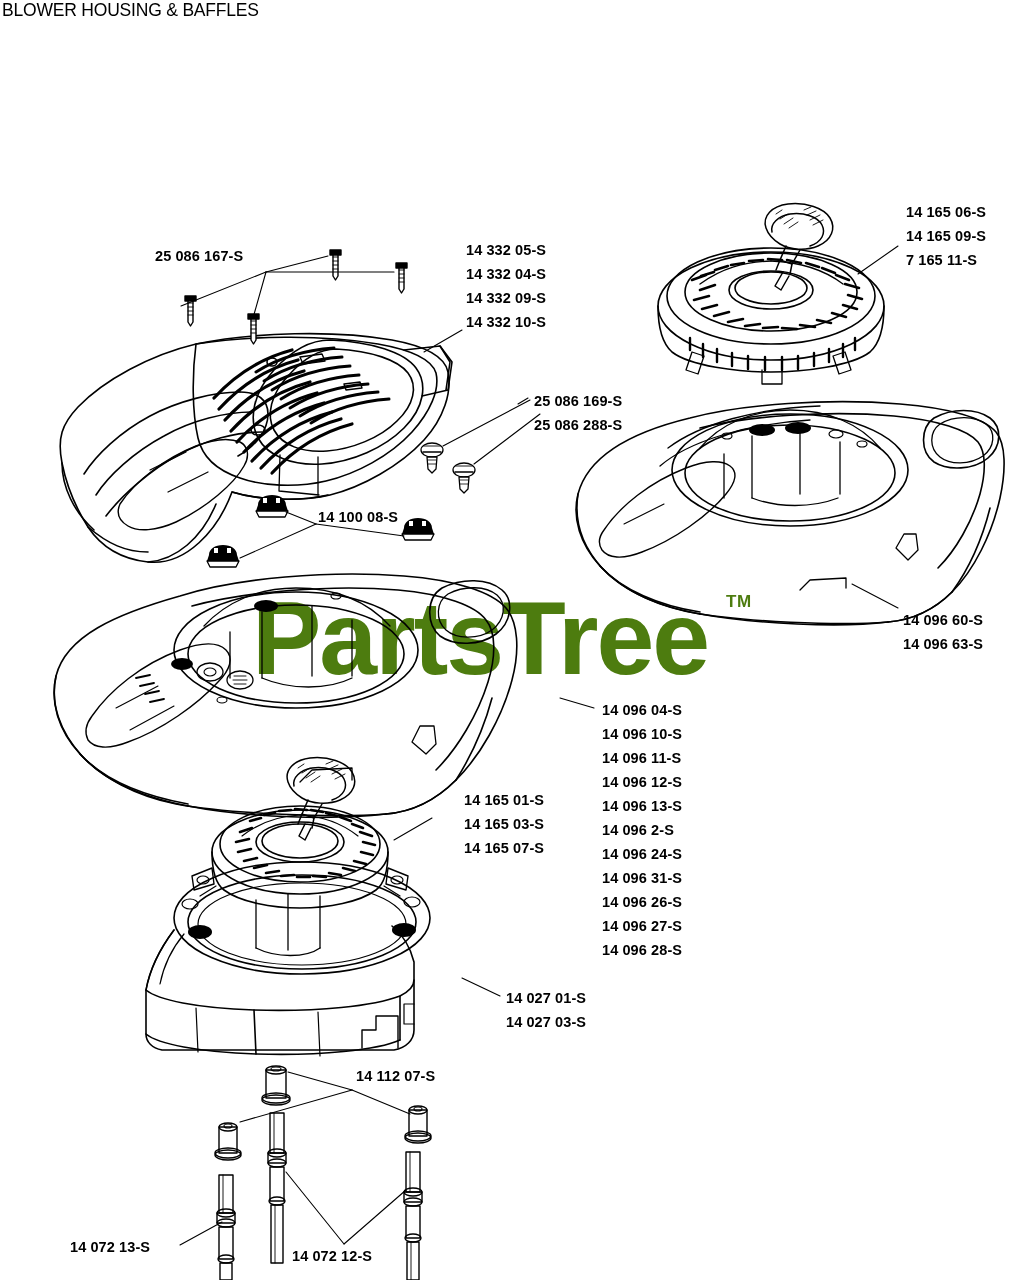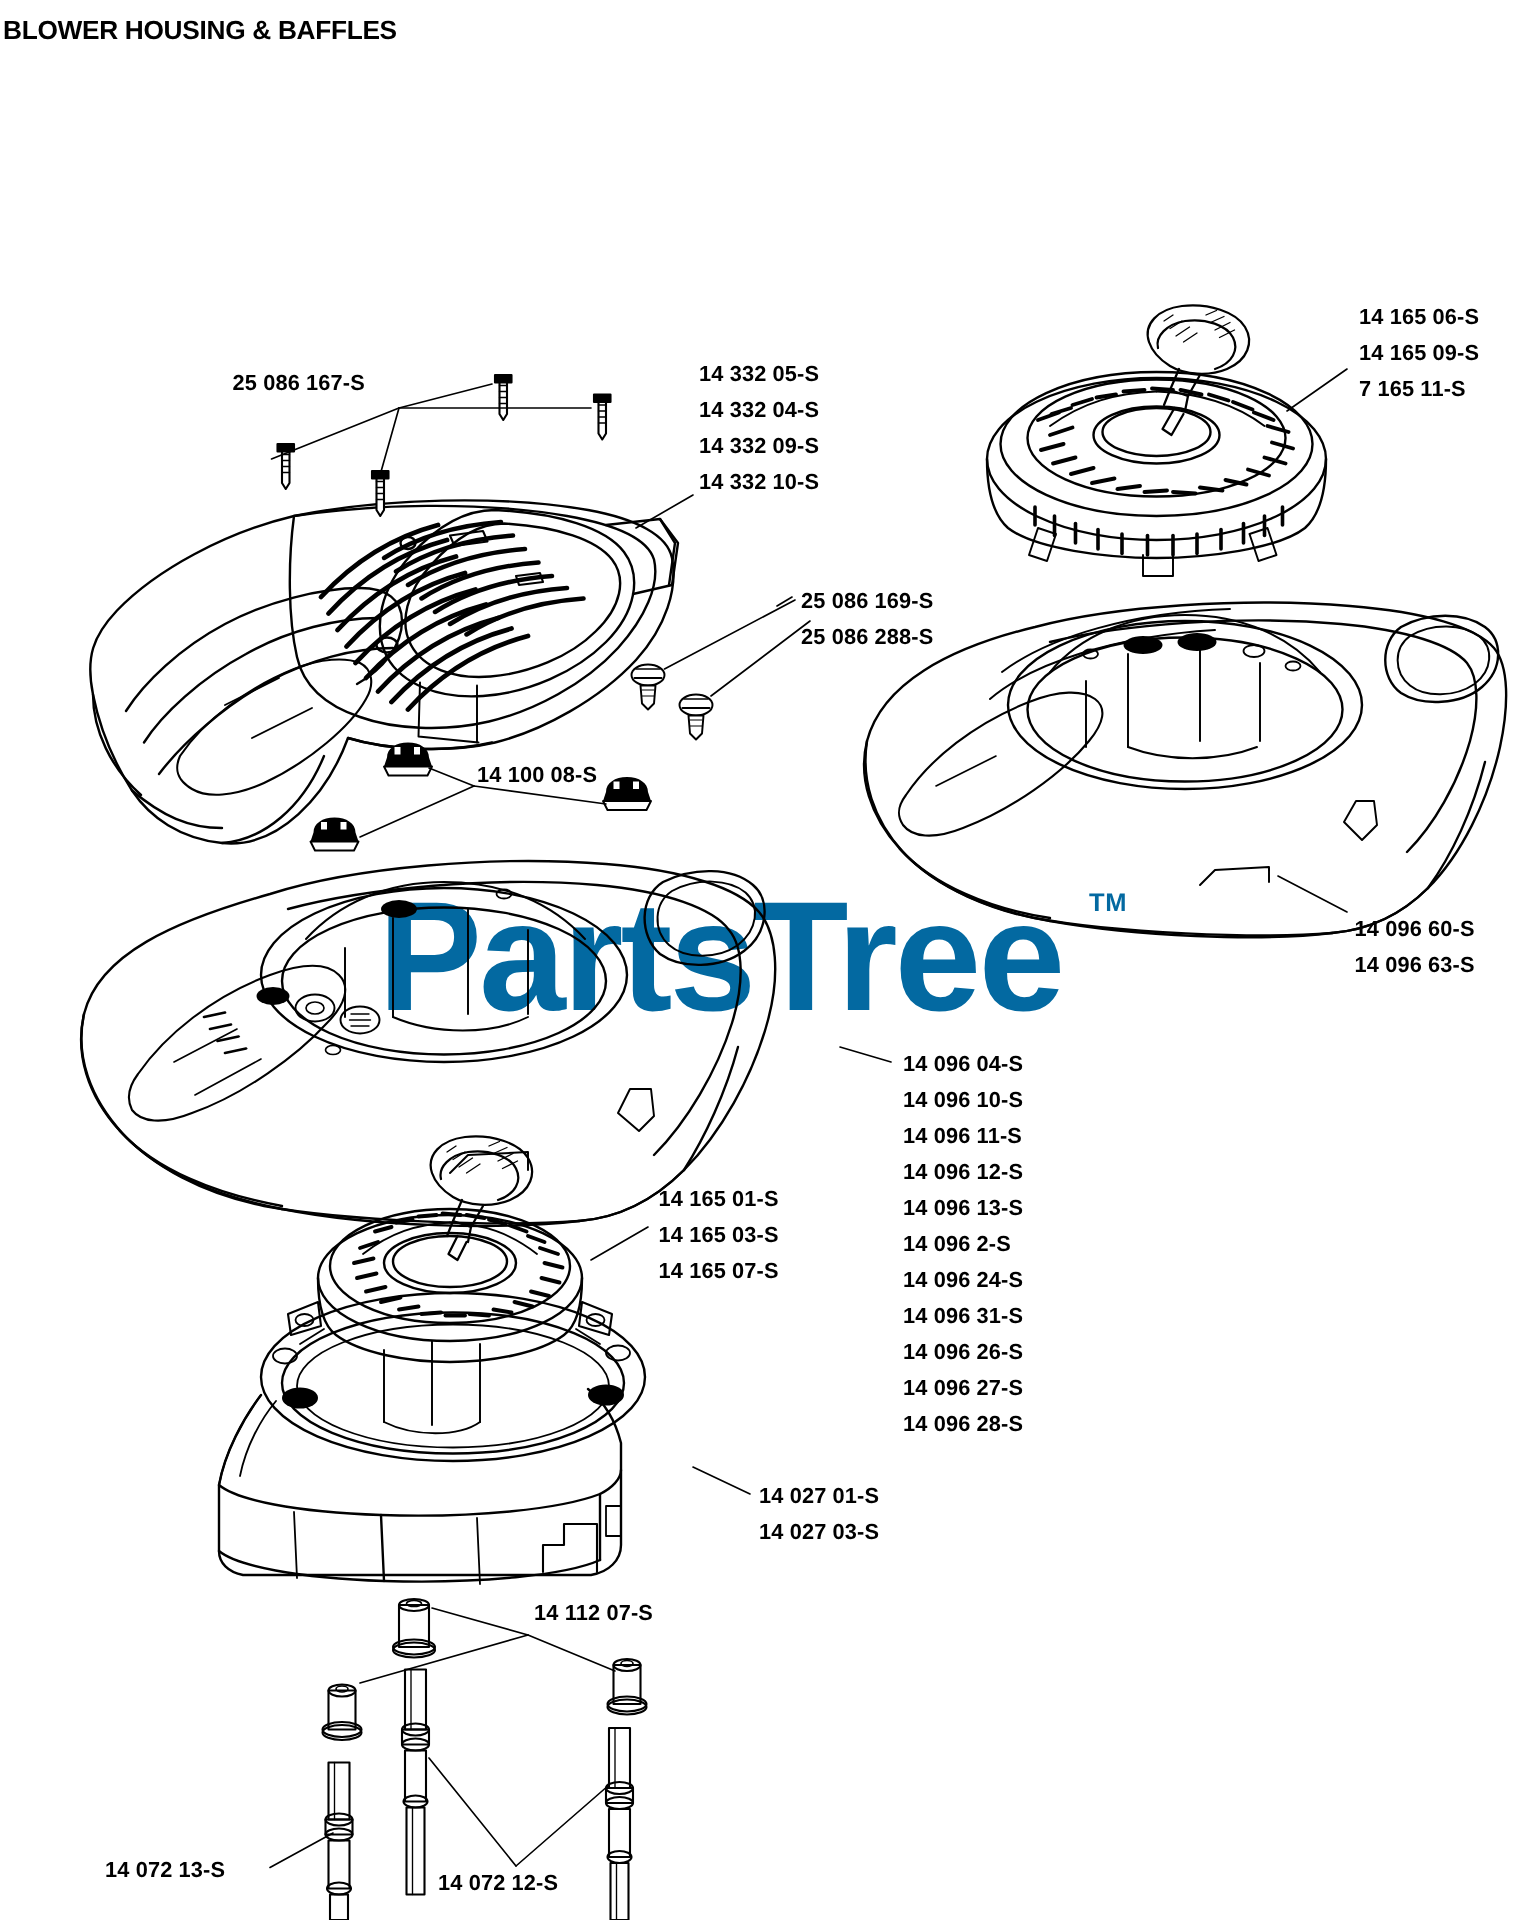--- a/index.html
+++ b/index.html
@@ -16,25 +16,24 @@
     width: 1022px;
     height: 1280px;
     background: #ffffff;
     overflow: hidden;
   }
   #diagram-title {
     position: absolute;
     left: 2px;
     top: 0px;
     font-size: 17.5px;
-    font-weight: bold;
+    font-weight: normal;
     letter-spacing: -0.2px;
     color: #000000;
     white-space: nowrap;
-    margin-top: 10px;
   }
   .svg-layer {
     position: absolute;
     left: 0;
     top: 0;
     width: 1022px;
     height: 1280px;
   }
   .label {
     position: absolute;
@@ -47,21 +46,21 @@
   .label-group {
     position: absolute;
   }
   .label-group .label {
     position: static;
     display: block;
     line-height: 24px;
   }
   .wm {
     position: absolute;
-    color: #0369a1;
+    color: #4d7c0f;
     font-weight: bold;
     pointer-events: none;
     user-select: none;
   }
   #watermark-text {
     left: 252px;
     top: 586px;
     font-size: 104px;
     letter-spacing: -2px;
     line-height: 1;
@@ -645,21 +644,21 @@
     <span class="label">14 096 12-S</span>
     <span class="label">14 096 13-S</span>
     <span class="label">14 096 2-S</span>
     <span class="label">14 096 24-S</span>
     <span class="label">14 096 31-S</span>
     <span class="label">14 096 26-S</span>
     <span class="label">14 096 27-S</span>
     <span class="label">14 096 28-S</span>
   </div>
 
-  <div class="label-group" style="left:439px; top:788px;">
+  <div class="label-group" style="left:464px; top:788px;">
     <span class="label">14 165 01-S</span>
     <span class="label">14 165 03-S</span>
     <span class="label">14 165 07-S</span>
   </div>
 
   <div class="label-group" style="left:506px; top:986px;">
     <span class="label">14 027 01-S</span>
     <span class="label">14 027 03-S</span>
   </div>
 

